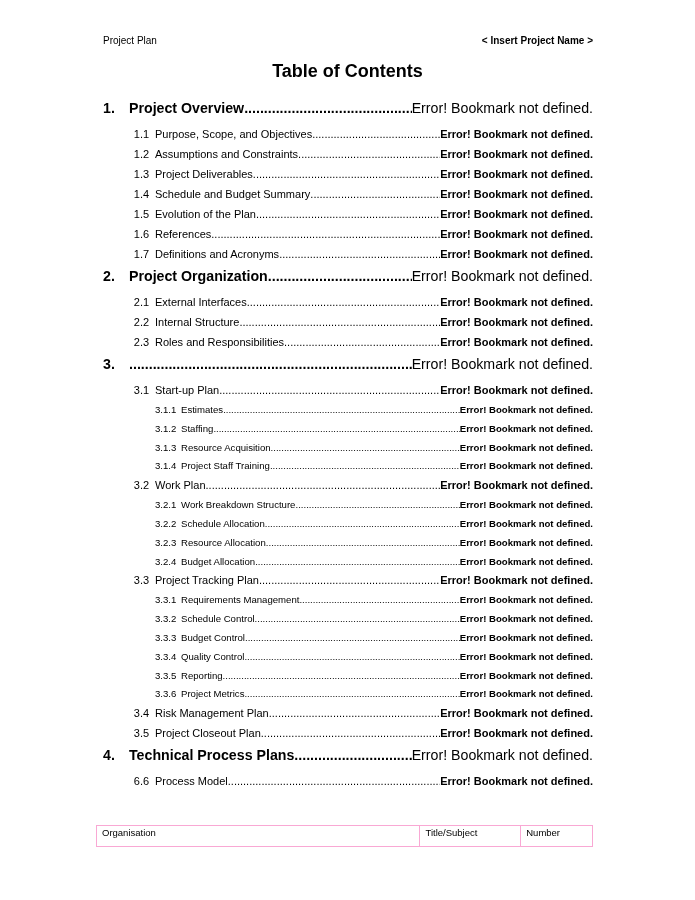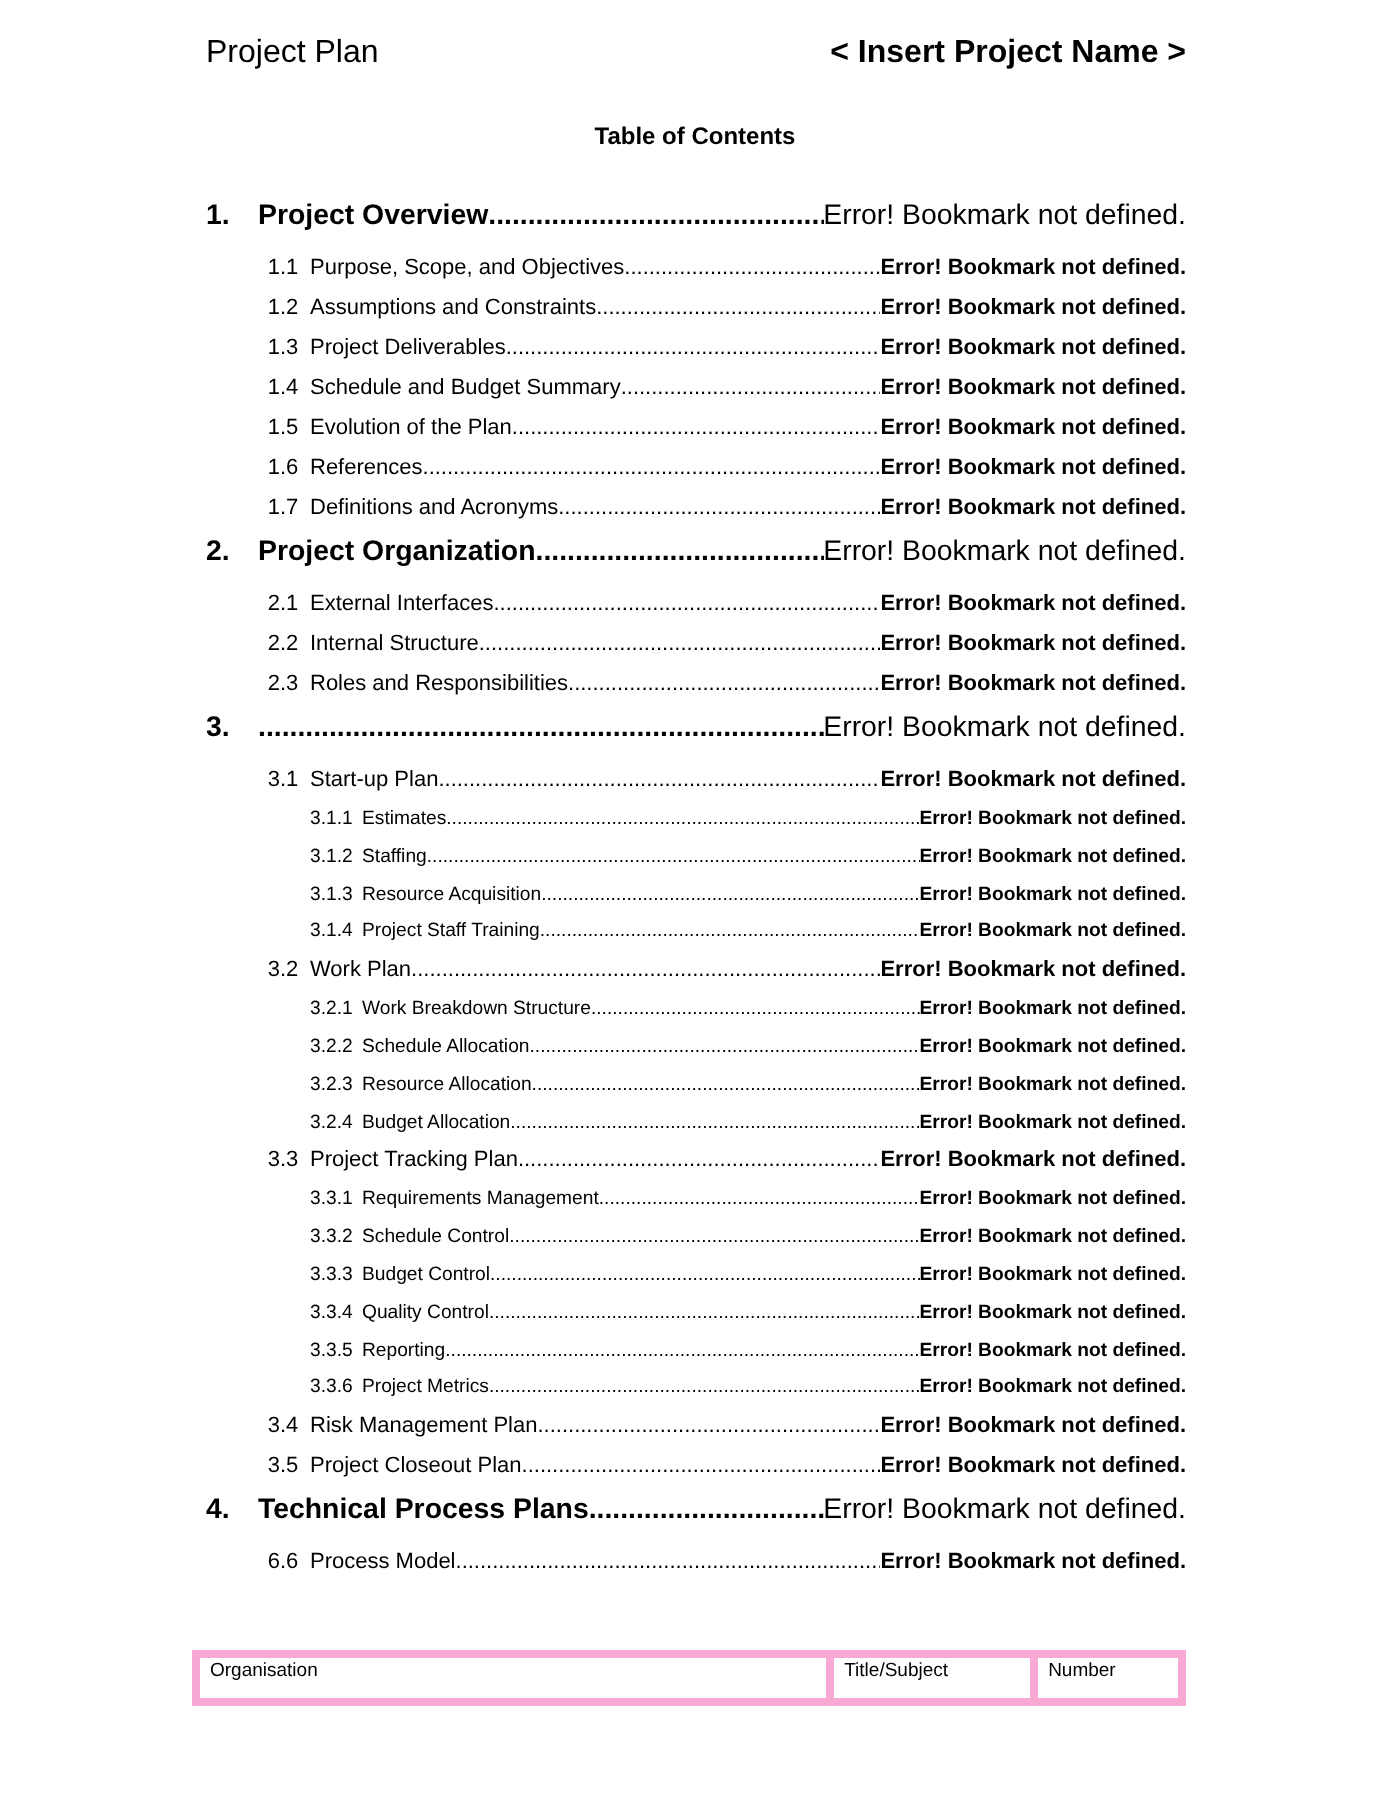--- a/index.html
+++ b/index.html
@@ -1,22 +1,22 @@
 <!DOCTYPE html>
 <html><head>
 <meta charset="utf-8">
 <style>
   html, body { margin: 0; padding: 0; background: #ffffff; }
   body { width: 695px; height: 900px; position: relative; overflow: hidden;
          font-family: "Liberation Sans", sans-serif; color: #000; }
-  .hdr { position: absolute; top: 18px; font-size: 16px; }
+  .hdr { position: absolute; top: 35px; font-size: 10px; }
   .hdr-left { left: 103px; }
   .hdr-right { right: 102px; font-weight: bold; }
   .toc-title { position: absolute; top: 61px; left: 0; width: 695px; text-align: center;
-               font-size: 12px; font-weight: bold; }
+               font-size: 18px; font-weight: bold; }
   .toc { position: absolute; left: 103px; width: 490px; top: 100px; }
   .row { position: relative; display: flex; align-items: baseline; white-space: nowrap; overflow: hidden; }
   .row .num { flex: 0 0 auto; }
   .row .lbl { flex: 0 0 auto; }
   .row .dots { flex: 1 1 auto; overflow: hidden; white-space: nowrap; }
   .row .dots::after { content: "................................................................................................................................................................................................................................................................................................................."; }
   .row .pg { flex: 0 0 auto; }
 
   .l1 { height: 21px; margin-top: 0; font-size: 14.2px; }
   .l1 .num { width: 26px; font-weight: bold; }
@@ -29,21 +29,21 @@
   .l2 .num { width: 27px; text-align: center; }
   .l2 .pg { font-weight: bold; }
 
   .l3 { height: 18.8px; font-size: 9.6px; padding-left: 52px; }
   .l3 .num { width: 27px; }
   .l3 .lbl { margin-left: -1px; }
   .l3 .pg { font-weight: bold; }
 
   .footer { position: absolute; left: 96px; top: 825px; width: 497px; border-collapse: collapse;
             font-size: 9.5px; }
-  .footer td { border: 4px solid #f9a8d4; padding: 1px 5px; vertical-align: top; }
+  .footer td { border: 1px solid #f9a8d4; padding: 1px 5px; vertical-align: top; }
   .footer .r1 td { height: 18px; }
   .footer .r2 td { height: 10px; padding-top: 0; padding-bottom: 0; }
   .b { font-weight: bold; }
 </style>
 </head>
 <body>
 
 <div class="hdr hdr-left">Project Plan</div>
 <div class="hdr hdr-right">&lt; Insert Project Name &gt;</div>
 

